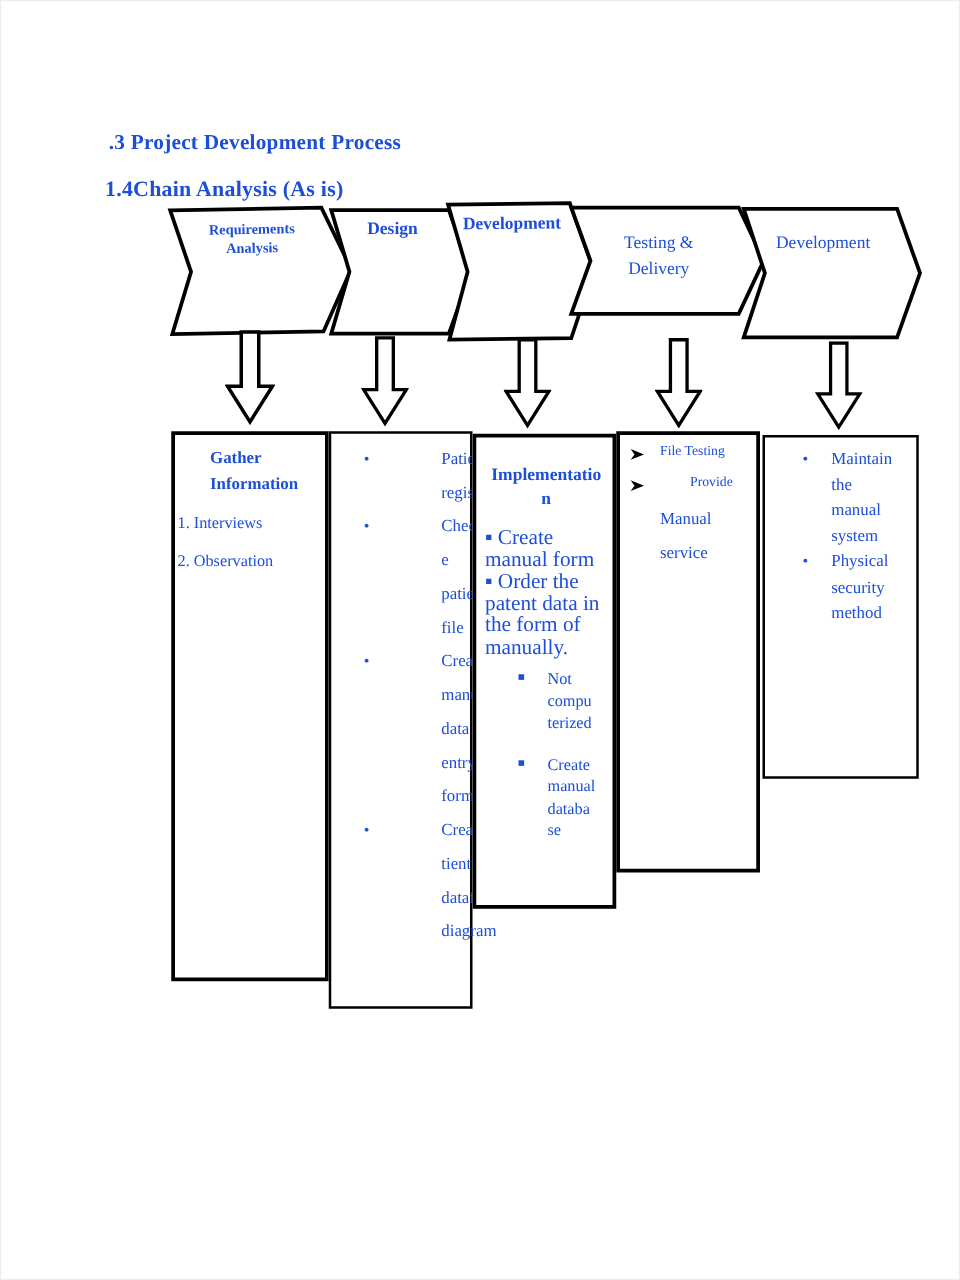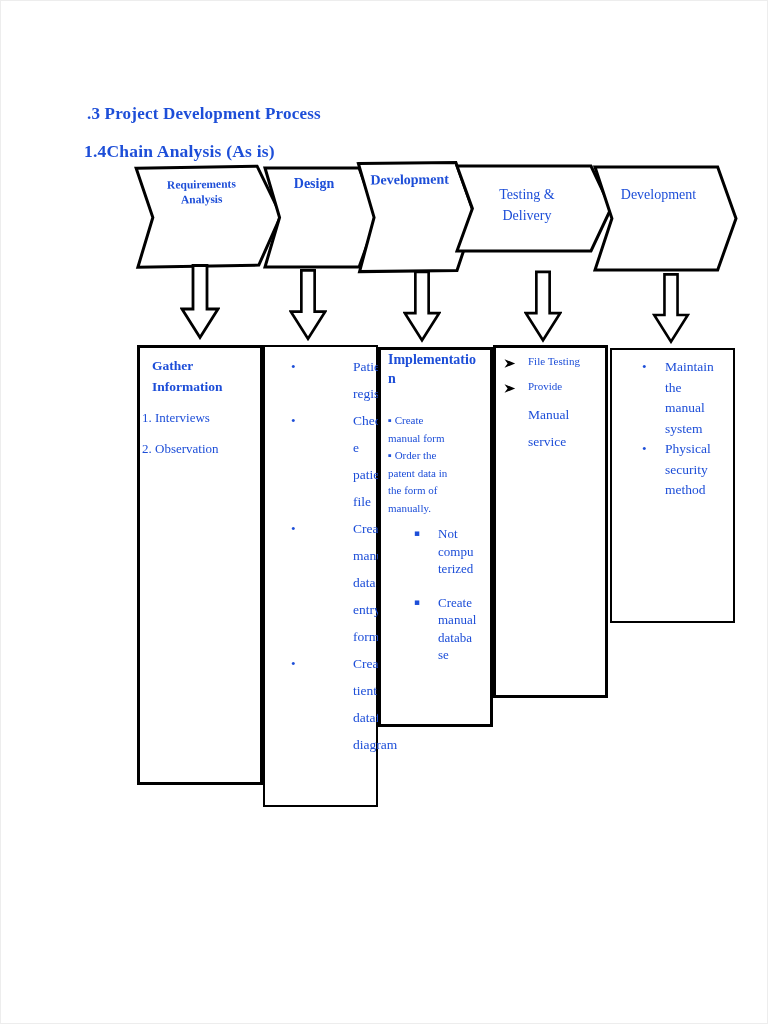--- a/index.html
+++ b/index.html
@@ -19,34 +19,34 @@
   .chev { position:absolute; }
   .chev svg { position:absolute; inset:0; width:100%; height:100%; overflow:visible; }
   .chev polygon { fill:#ffffff; stroke:#000000; stroke-width:3; vector-effect:non-scaling-stroke; stroke-linejoin:miter; }
   .clbl { position:relative; text-align:center; white-space:pre-line; padding-right:14px; }
 
   .arrow { position:absolute; }
 
   .bx { position:absolute; box-sizing:border-box; background:#ffffff; border:2px solid #000000; }
 
   
-  .b1title { padding:7px 6px 0 12px; font-weight:bold; font-size:13.5px; line-height:21px; white-space:pre-line; }
+  .b1title { padding:7px 6px 0 28px; font-weight:bold; font-size:13.5px; line-height:21px; white-space:pre-line; }
   .b1item  { padding-left:2px; font-size:13px; line-height:21px; margin-top:10px; }
 
   
   .row { display:flex; align-items:flex-start; }
 
   
   .r2 { padding-left:26px; }
   .r2 .blt { flex:0 0 22px; font-size:13px; line-height:27px; }
   .r2 .txt { font-size:13.5px; line-height:27px; white-space:pre-line;margin-left:40px; }
 
   
-  .b3title { padding:0 4px 0 7px; font-weight:bold; font-size:14px; line-height:19px; white-space:pre-line; }
-  .b3body  { padding-left:7px; padding-right:4px; margin-top:24px; font-size:11px; line-height:17.5px; white-space:pre-line;
+  .b3title { padding:21px 4px 0 7px; font-weight:bold; font-size:14px; line-height:19px; white-space:pre-line;text-align:center; }
+  .b3body  { padding-left:7px; padding-right:4px; margin-top:12px; font-size:17px; line-height:17.5px; white-space:pre-line;
              font-family:"Liberation Serif","DejaVu Sans",serif; }
   .r3 { padding-left:30px; }
   .r3 .blt { flex:0 0 24px; font-size:9px; line-height:17.5px; padding-left:3px;
              font-family:"DejaVu Sans",sans-serif; }
   .r3 .txt { font-size:13px; line-height:17.5px; white-space:pre-line; }
 
   
   .r4 { padding-left:8px; align-items:flex-end; }
   .r4 .blt { flex:0 0 24px; display:flex; align-items:center; }
   .r4 .txt { font-size:11px; line-height:15px; }
@@ -180,21 +180,21 @@
 
   <div class="bx" style="left:493px; top:345px; width:115px; height:353px; border-width:3px; padding-top:6px;">
     <div class="row r4">
       <span class="blt">
         <svg width="12" height="11" viewBox="0 0 12 11">
             <path d="M0.5,1.2 L11.2,5.5 L0.5,9.8 L3.6,5.5 Z" fill="#000000"></path>
           </svg>
       </span>
       <span class="txt">File Testing</span>
     </div>
-    <div class="row r4" style="margin-top:10px;">
+    <div class="row r4" style="margin-top:10px;gap:24px;">
       <span class="blt">
         <svg width="12" height="11" viewBox="0 0 12 11">
             <path d="M0.5,1.2 L11.2,5.5 L0.5,9.8 L3.6,5.5 Z" fill="#000000"></path>
           </svg>
       </span>
       <span class="txt">Provide</span>
     </div>
     <div class="b4cont">Manual
 service</div>
   </div>

